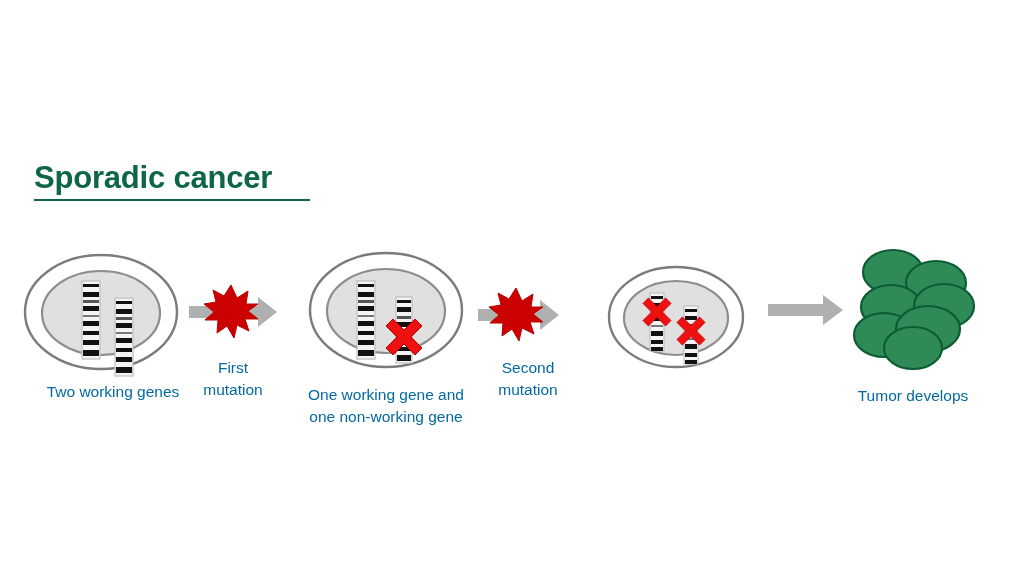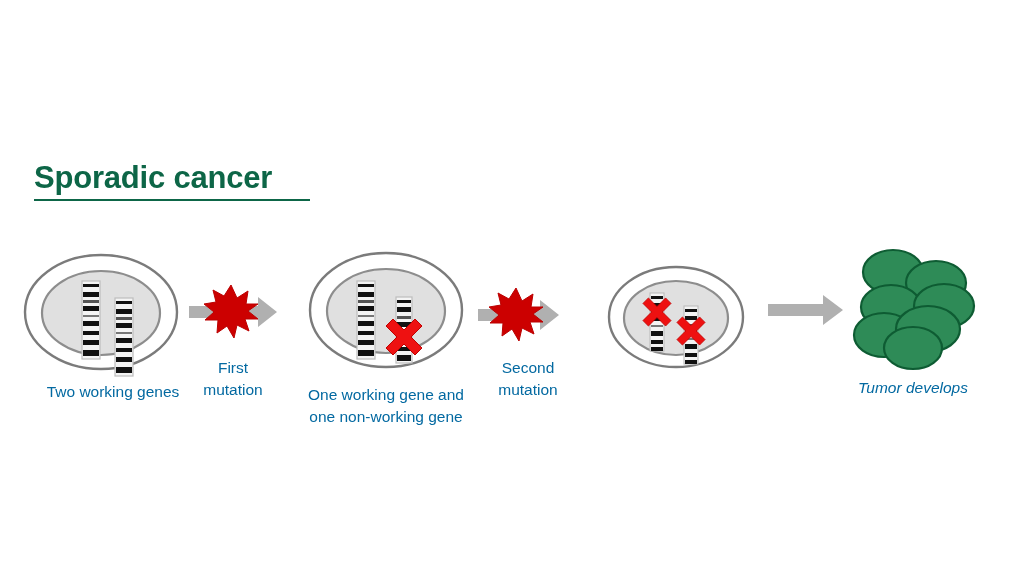--- a/index.html
+++ b/index.html
@@ -190,15 +190,15 @@
   <div class="caption" style="left:187px; top:357px; width:92px;">First
 mutation</div>
 
   <div class="caption" style="left:288px; top:384px; width:196px;text-align:center;">One working gene and
 one non-working gene</div>
 
   <div class="caption" style="left:481px; top:357px; width:94px;">Second
 mutation</div>
 
 
-  <div class="caption" style="left:843px; top:377px; width:140px;font-style:italic;">Tumor develops</div>
+  <div class="caption" style="left:843px; top:385px; width:140px;">Tumor develops</div>
 
 </div>
 
 </body></html>

